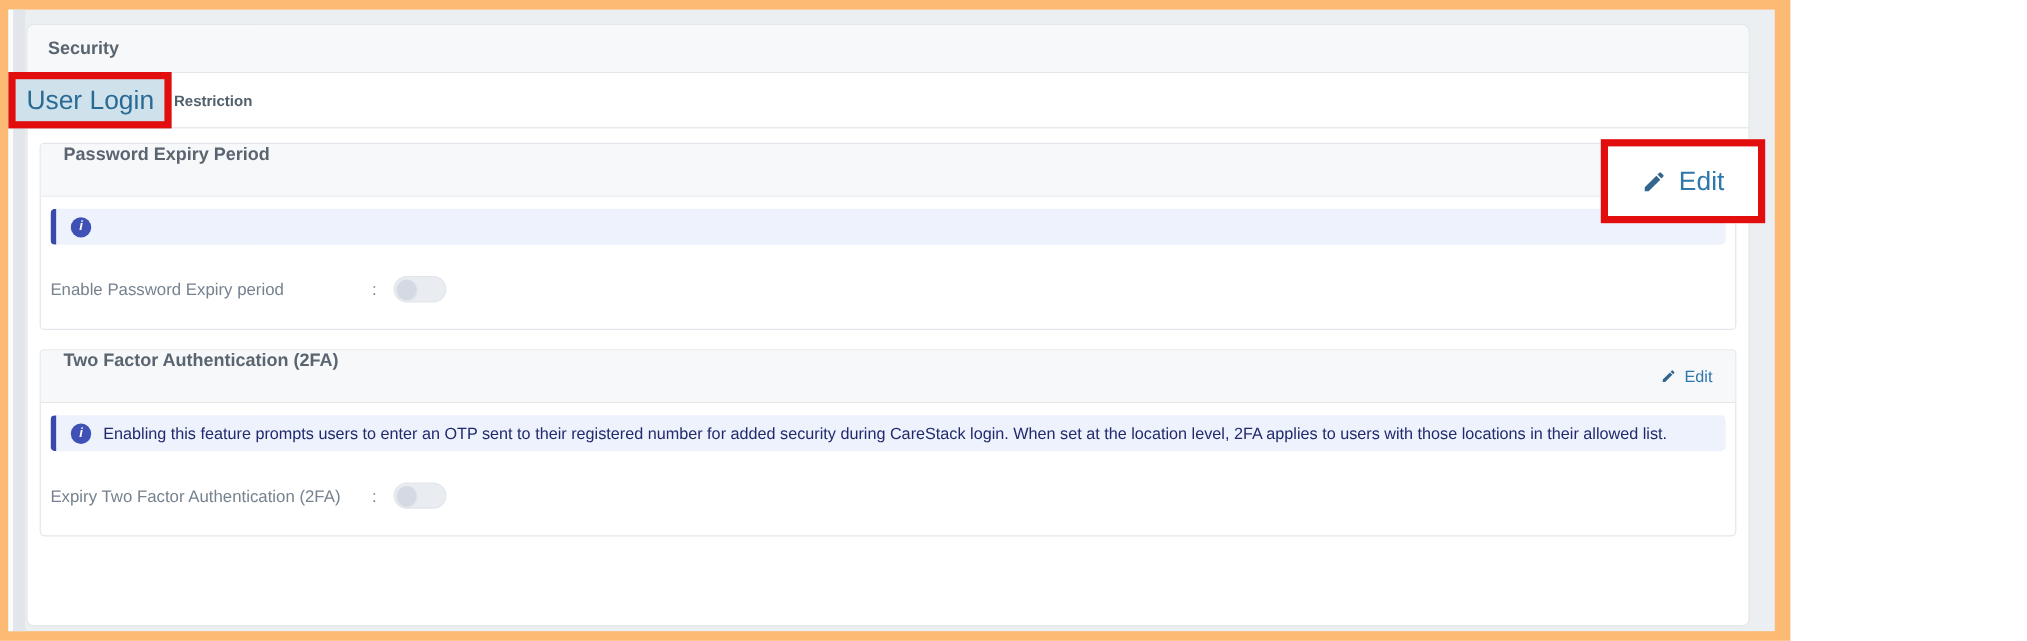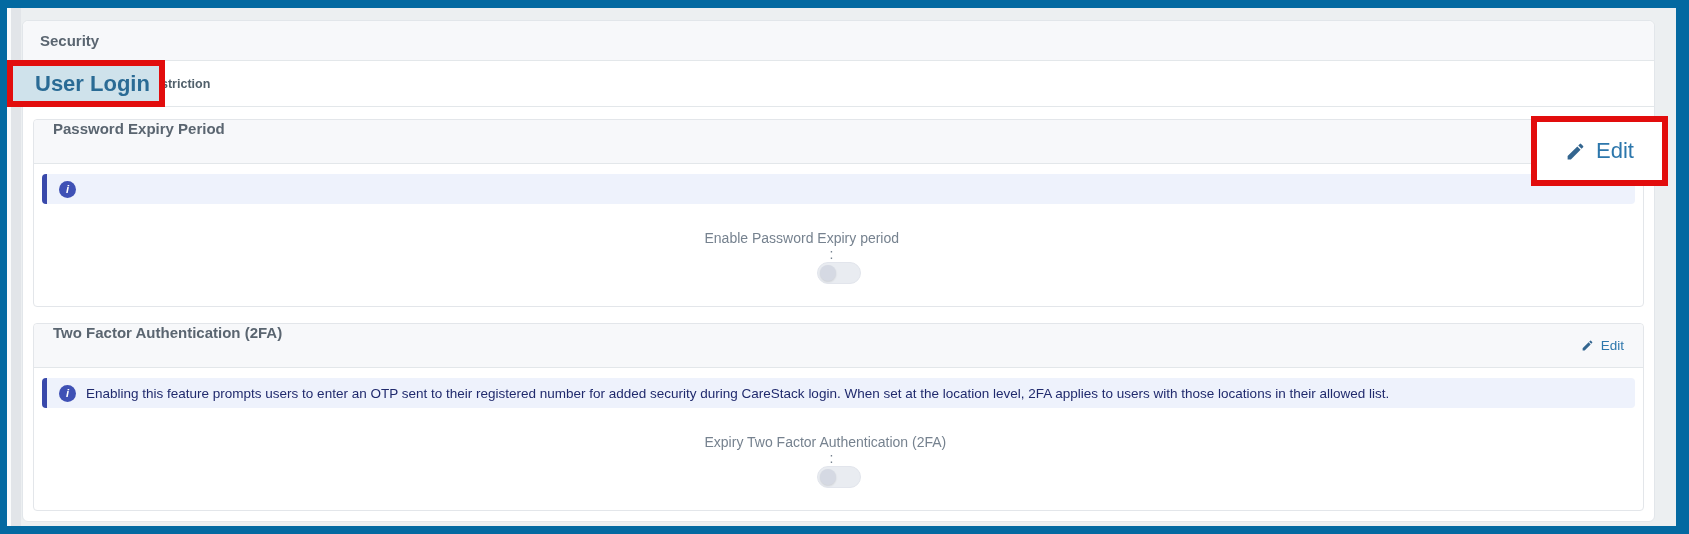--- a/index.html
+++ b/index.html
@@ -1,37 +1,37 @@
 <!DOCTYPE html>
 <html><head>
 <meta charset="utf-8">
 <style>
   * { margin:0; padding:0; box-sizing:border-box; }
   html,body { width:1689px; height:534px; }
   body { font-family:"Liberation Sans", sans-serif; }
 
-  .frame { position:relative; width:1689px; height:534px; background:#0369a1; }
+  .frame { position:relative; width:1492px; height:534px; background:#fdba74; }
   .page  { position:absolute; left:7px; top:8px; right:13px; bottom:8px; background:#eceff1; overflow:visible; }
   .white-sliver { position:absolute; left:0; top:0; bottom:0; width:4px; background:#fafbfc; }
   .scroll-strip { position:absolute; left:4px; top:0; bottom:0; width:10px; background:#e2e5e9; }
 
   .panel { position:absolute; left:15px; top:12px; right:21px; bottom:4px;
            background:#fff; border:1px solid #e2e6ea; border-radius:6px; }
 
   .panel-header { height:40px; background:#f7f8fa; border-bottom:1px solid #e3e7ea;
                   border-radius:6px 6px 0 0; display:flex; align-items:center; padding:0 17px; }
   .panel-title { font-size:15px; font-weight:bold; color:#5a6570; }
 
   .tabbar { position:relative; height:46px; border-bottom:1px solid #e3e7ea; display:flex; align-items:center; }
   .tab { margin-left:122px; font-size:12.5px; font-weight:bold; color:#51606b; cursor:pointer; }
 
   .annotation-box { border:6px solid #e20d0d; }
   .tab-annotation { position:absolute; left:-16px; top:-1px; height:47px; z-index:5;
                     background:#cfe2eb; display:flex; align-items:center; padding:0 9px; }
-  .active-tab { font-size:22px; font-weight:bold; color:#2a6b95; white-space:nowrap; cursor:pointer;margin-left:13px; }
+  .active-tab { font-size:22px; font-weight:normal; color:#2a6b95; white-space:nowrap; cursor:pointer; }
 
   .content { padding:12px 10px 0 10px; }
 
   .card { border:1px solid #e3e6ea; border-radius:4px; background:#fff; }
   .card + .card { margin-top:16px; }
   .card-header { position:relative; height:44px; background:#f7f8fa; border-bottom:1px solid #e3e7ea;
                  border-radius:4px 4px 0 0; display:flex; 
                  justify-content:space-between; padding:0 19px; }
   .card-title { font-size:15px; font-weight:bold; color:#5a6570; }
 
@@ -46,21 +46,21 @@
   .pencil { fill:#33658f; }
 
   .card-body { padding:10px 8px 20px 8px; }
   .info-alert { display:flex; align-items:center; gap:10px; background:#eef2fc;
                 border-left:5px solid #3949ab; border-radius:4px; padding:6px 12px; min-height:30px; }
   .info-icon { flex:0 0 17px; width:17px; height:17px; border-radius:50%; background:#3f51b5;
                color:#fff; font-size:11px; font-weight:bold; font-style:italic;
                display:flex; align-items:center; justify-content:center; }
   .info-text { font-size:13.5px; color:#202a6d; }
 
-  .toggle-row { display:flex; align-items:center; margin:26px 0 2px 0;flex-direction:column; }
+  .toggle-row { display:flex; align-items:center; margin:26px 0 2px 0; }
   .toggle-label { width:268px; font-size:14px; color:#76828f; }
   .colon { font-size:14px; color:#76828f; margin-right:14px; }
   .switch { position:relative; width:44px; height:22px; background:#e9ecf1; border:1px solid #e2e5ec;
             border-radius:11px; cursor:pointer; display:inline-block; }
   .knob { position:absolute; left:2px; top:2px; width:16px; height:16px; border-radius:50%;
           background:#d5d9e3; box-shadow:0 1px 2px rgba(0,0,0,0.12); }
 </style>
 </head>
 <body>
 

